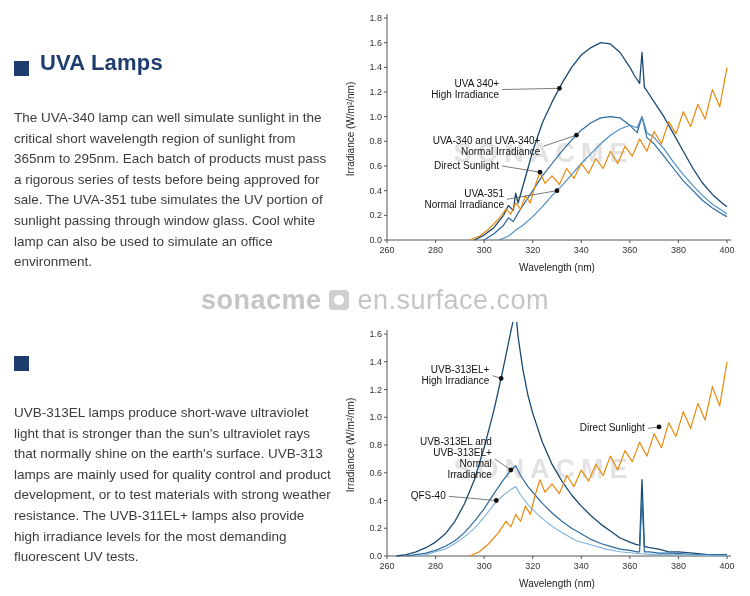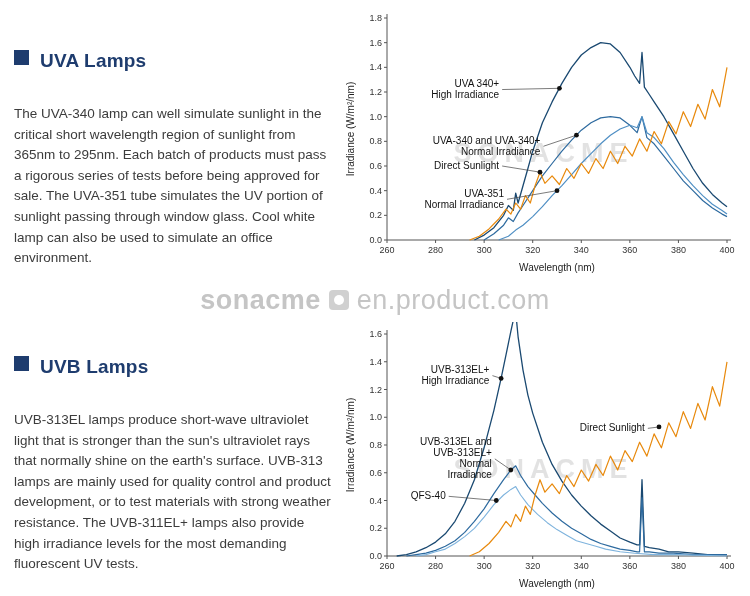--- a/index.html
+++ b/index.html
@@ -5,21 +5,21 @@
   *{margin:0;padding:0;box-sizing:border-box}
   html,body{background:#fff}
   body{width:750px;height:596px;font-family:"Liberation Sans",sans-serif;overflow:hidden}
   .page{width:750px;height:596px;position:relative;background:#fff;--accent:#1e3c6e}
   .band{display:flex;width:100%}
   .band1{height:282px}
   .band2{height:278px}
   .text-col{width:345px;flex:none;padding:50px 12px 0 14px}
   .band2 .text-col{padding-top:38px}
   .chart-col{flex:1;position:relative}
-  .heading{display:flex;align-items:flex-start;gap:11px;color:var(--accent);font-size:19px;font-weight:bold;letter-spacing:.2px}
+  .heading{display:flex;align-items:flex-end;gap:11px;color:var(--accent);font-size:22px;font-weight:bold;letter-spacing:.2px}
   .bullet{width:15px;height:15px;background:var(--accent);flex:none}
   .para{margin-top:32px;font-size:13.5px;line-height:20.6px;color:#3c3c3c}
   svg.chart{display:block}
   .band1 svg.chart{margin-top:6px}
   .band2 svg.chart{margin-top:4px}
   .site-watermark{height:36px;display:flex;align-items:center;justify-content:center;gap:8px;font-size:27px;letter-spacing:.5px}
   .wm-name{font-weight:bold;color:#c5c5c5}
   .wm-domain{color:#c5c5c5}
   .wm-icon{width:20px;height:20px;border-radius:4px;background:#d0d0d0;position:relative;display:inline-block;flex:none}
   .wm-icon::after{content:"";position:absolute;left:5px;top:5px;right:5px;bottom:5px;border-radius:50%;background:#fff}
@@ -104,28 +104,27 @@
           <line x1="162" y1="193.29999999999998" x2="212" y2="184.66666666666666" class="leader"></line>
           <circle cx="212" cy="184.66666666666666" r="2.4" class="dot"></circle>
           <text class="ann" text-anchor="end"><tspan x="159" y="190.8">UVA-351</tspan><tspan x="159" y="201.8">Normal Irradiance</tspan></text>
         </svg>
     </div>
   </section>
 
   <div class="site-watermark">
     <span class="wm-name">sonacme</span>
     <span class="wm-icon"></span>
-    <span class="wm-domain">en.product.com</span>
+    <span class="wm-domain">en.surface.com</span>
   </div>
 
   <section class="band band2">
     <div class="text-col">
       <h2 class="heading">
         <span class="bullet"></span>
-        <span>UVB Lamps</span>
       </h2>
       <p class="para">UVB-313EL lamps produce short-wave ultraviolet light that is stronger than the sun's ultraviolet rays that normally shine on the earth's surface. UVB-313 lamps are mainly used for quality control and product development, or to test materials with strong weather resistance. The UVB-311EL+ lamps also provide high irradiance levels for the most demanding fluorescent UV tests.</p>
     </div>
     <div class="chart-col">
       <svg class="chart" id="chart-1" width="392" height="272" viewBox="0 0 392 272">
           <text x="198.4" y="156.3" text-anchor="middle" class="wm">SONACME</text>
           <line x1="42" y1="8" x2="42" y2="234" class="axis"></line>
           <line x1="42" y1="234" x2="386" y2="234" class="axis"></line>
           <line x1="39" y1="234" x2="42" y2="234" class="axis"></line>
           <text x="37" y="237" text-anchor="end" class="tick">0.0</text>

